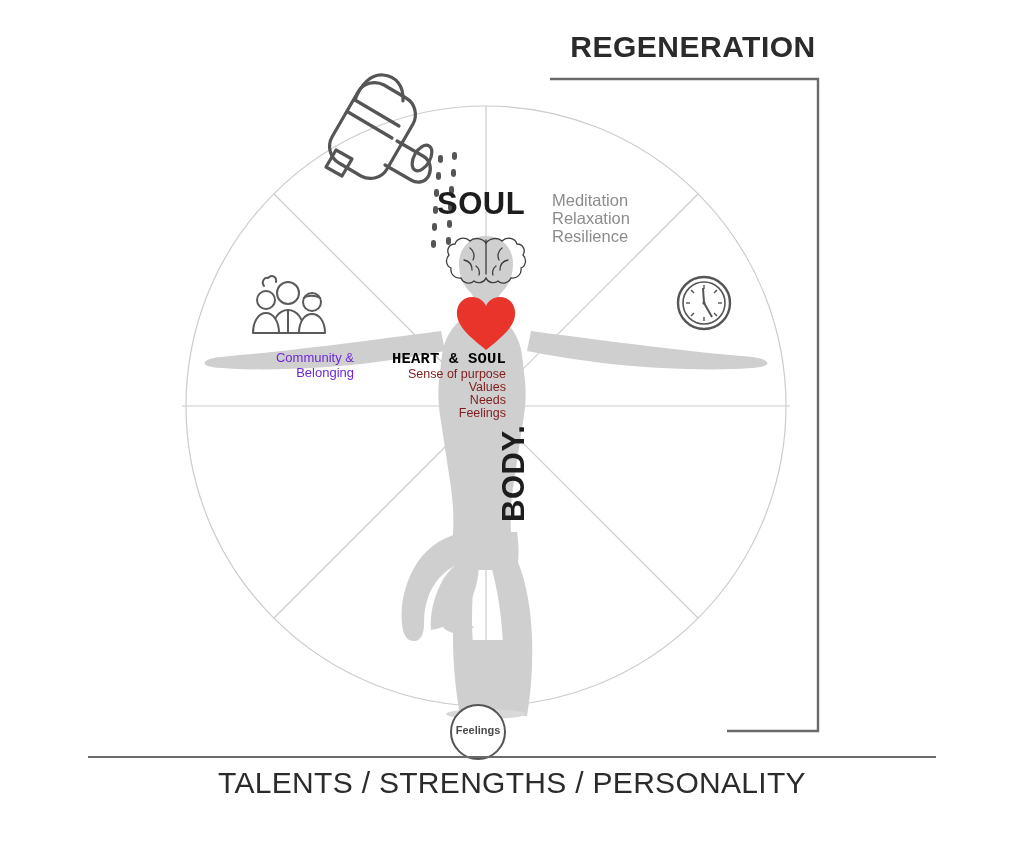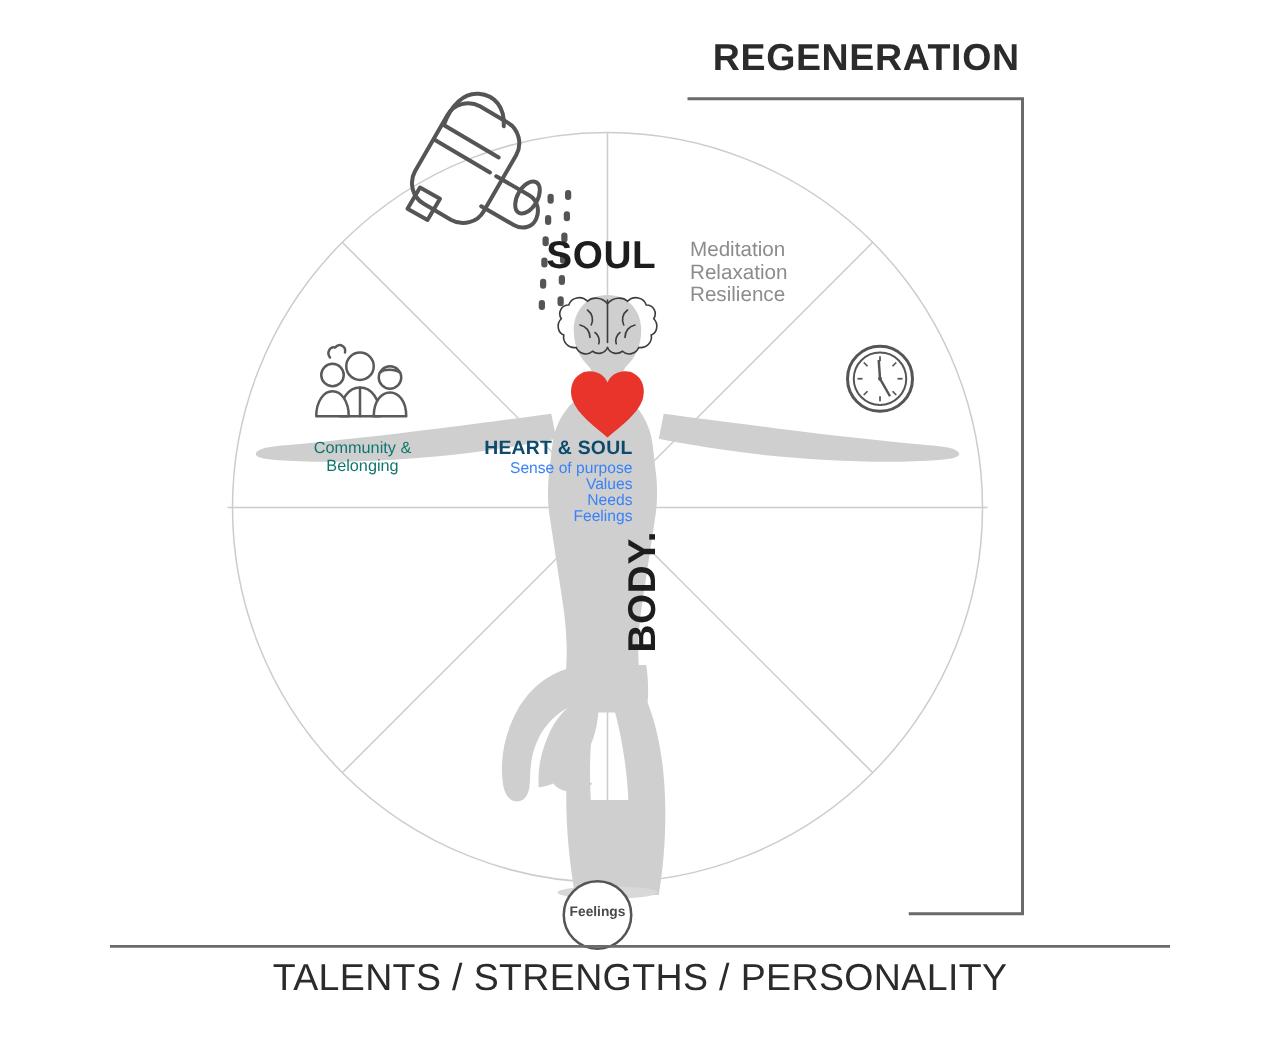--- a/index.html
+++ b/index.html
@@ -52,34 +52,35 @@
   .list-body{
     left:533px; top:438px;
     font-size:16.5px; line-height:19.8px;
     color:#8c8c8c;
   }
 
   .lbl-heart{
     left:380px; top:350px; width:126px;
     text-align:right;
     font-size:15.5px; font-weight:bold; letter-spacing:.2px;
-    color:#0c4a6e;
+    color:#000000;
+    font-family:Liberation Mono, monospace;
   }
   .list-heart{
     left:330px; top:368px; width:176px;
     text-align:right;
     font-size:12.5px; line-height:12.9px;
-    color:#3b82f6;
+    color:#7f1d1d;
   }
 
   .lbl-community{
     left:226px; top:350px; width:128px;
-    text-align:center;
+    text-align:right;
     font-size:13px; line-height:15px;
-    color:#0f766e;
+    color:#6d28d9;
   }
 
   .lbl-balance{
     left:451px; top:724px; width:54px;
     text-align:center;
     font-size:11px; font-weight:bold;
     color:#4a4a4a;
   }
 </style>
 </head>

